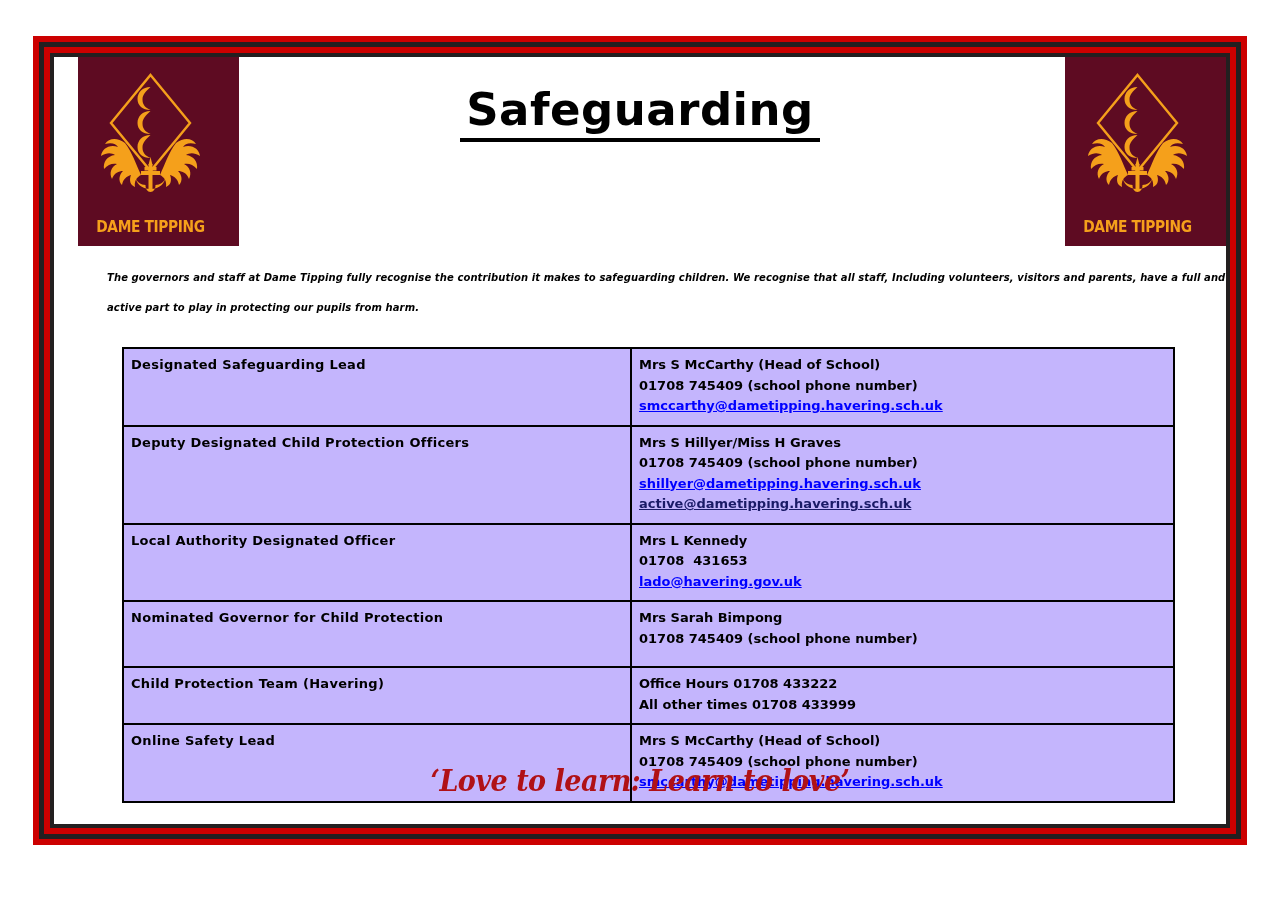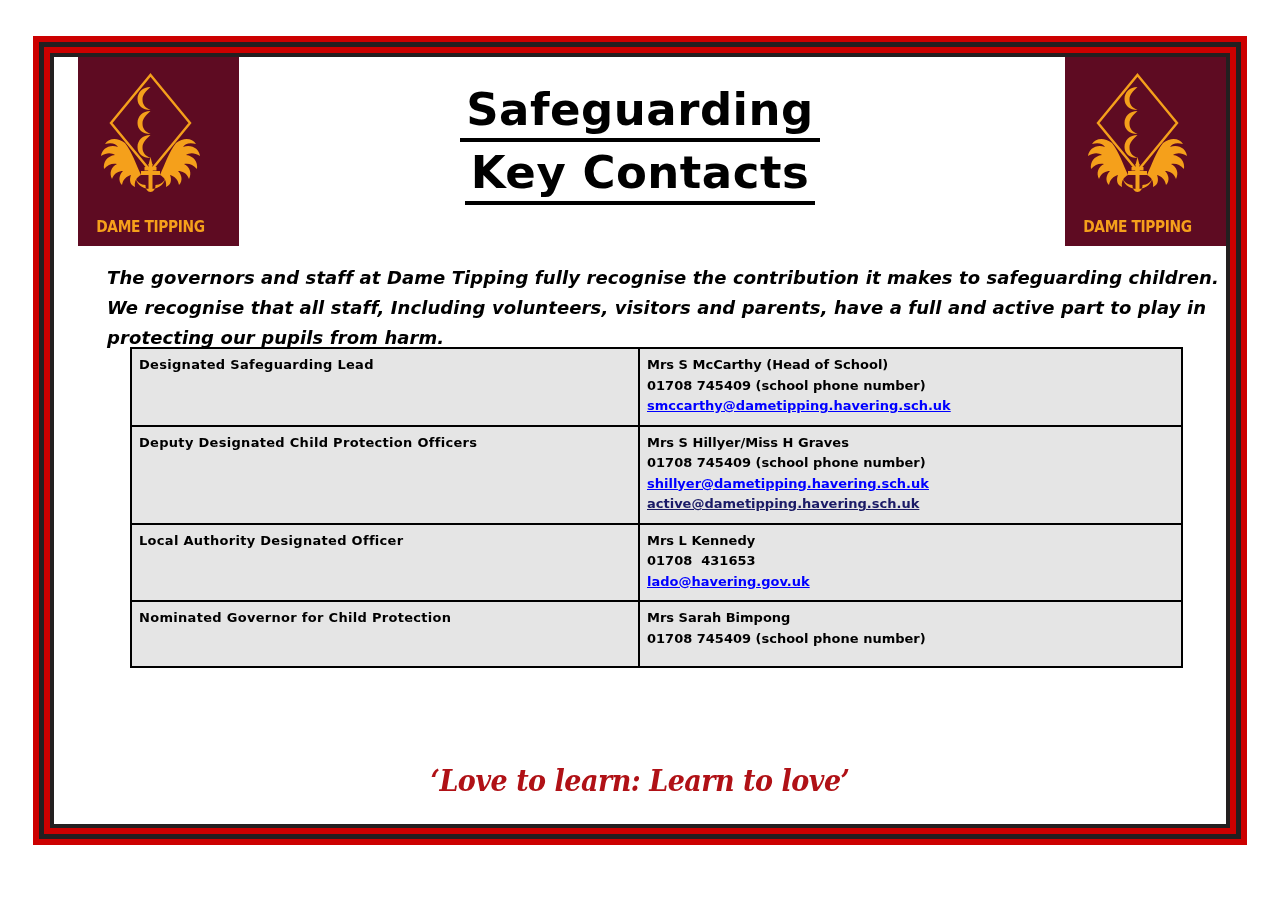--- a/index.html
+++ b/index.html
@@ -122,35 +122,35 @@
 
   
   .intro {
     position: absolute;
     left: 53px;
     top: 206px;
     width: 1122px;
     font-family: "DejaVu Sans", sans-serif;
     font-style: italic;
     font-weight: bold;
-    font-size: 18px;
+    font-size: 10px;
     line-height: 30px;
     color: #000000;
     letter-spacing: 0.1px;
   }
 
   
   .contacts-table {
     position: absolute;
-    left: 76px;
+    left: 68px;
     top: 290px;
     width: 1051px;
     border-collapse: collapse;
     table-layout: fixed;
-    background: #e5e5e5;
+    background: #c4b5fd;
     padding-left: 20px;
   }
   .contacts-table td {
     border: 2px solid #000000;
     vertical-align: top;
     padding: 6px 7px 8px 7px;
     font-family: "DejaVu Sans", sans-serif;
     font-weight: bold;
     font-size: 13px;
     line-height: 20.5px;
@@ -219,21 +219,20 @@
               <g fill="#f5a01b">
                 <path d="M47 82 c-8 -6 -16 -5 -20 1 c7 -2 11 0 13 3 c-9 -3 -16 2 -17 9 c6 -4 11 -3 14 -1 c-8 1 -12 7 -11 14 c4 -5 9 -6 13 -5 c-6 3 -8 9 -5 15 c2 -6 7 -8 11 -8 c-4 4 -5 10 -1 14 c1 -6 5 -9 9 -10 c-2 5 -1 10 4 12 c-1 -6 2 -10 6 -12 c-5 -11 -9 -23 -16 -32 Z"></path>
                 <path d="M98 82 c8 -6 16 -5 20 1 c-7 -2 -11 0 -13 3 c9 -3 16 2 17 9 c-6 -4 -11 -3 -14 -1 c8 1 12 7 11 14 c-4 -5 -9 -6 -13 -5 c6 3 8 9 5 15 c-2 -6 -7 -8 -11 -8 c4 4 5 10 1 14 c-1 -6 -5 -9 -9 -10 c2 5 1 10 -4 12 c1 -6 -2 -10 -6 -12 c5 -11 9 -23 16 -32 Z"></path>
               </g>
             </svg>
             <div class="logo-wordmark">DAME TIPPING</div>
           </div>
 
           <div class="title-block">
             <div class="title-line"><span class="u">Safeguarding</span></div>
-            <div class="title-line"><span class="u">Key Contacts</span></div>
           </div>
 
           <div class="logo-panel logo-right">
             <svg class="logo-crest" viewBox="0 0 145 150">
               <g fill="none" stroke="#f5a01b" stroke-width="2.4">
                 <path d="M72.5 14 L112 62 L72.5 110 L33 62 Z"></path>
               </g>
               <g fill="#f5a01b">
                 <path d="M72.5 26 c-8 0 -13 5.5 -13 12 c0 6.5 5 11 13 11 c-5.5 -2.5 -8 -5.5 -8 -10.5 c0 -4.5 3 -8 8 -12.5 Z"></path>
                 <path d="M72.5 50 c-8 0 -13 5.5 -13 12 c0 6.5 5 11 13 11 c-5.5 -2.5 -8 -5.5 -8 -10.5 c0 -4.5 3 -8 8 -12.5 Z"></path>
@@ -296,20 +295,39 @@
                   </tr>
                   <tr>
                     <td style="height: 50px;">
                       <div class="role-text">Nominated Governor for Child Protection</div>
                     </td>
                     <td>
                       <div><span class="detail-line">Mrs Sarah Bimpong</span></div>
                       <div><span class="detail-line">01708 745409 (school phone number)</span></div>
                     </td>
                   </tr>
+                  <tr>
+                    <td style="height: 28px;">
+                      <div class="role-text">Child Protection Team (Havering)</div>
+                    </td>
+                    <td>
+                      <div><span class="detail-line">Office Hours 01708 433222</span></div>
+                      <div><span class="detail-line">All other times 01708 433999</span></div>
+                    </td>
+                  </tr>
+                  <tr>
+                    <td style="height: 50px;">
+                      <div class="role-text">Online Safety Lead</div>
+                    </td>
+                    <td>
+                      <div><span class="detail-line">Mrs S McCarthy (Head of School)</span></div>
+                      <div><span class="detail-line">01708 745409 (school phone number)</span></div>
+                      <div><a class="email" href="mailto:smccarthy@dametipping.havering.sch.uk">smccarthy@dametipping.havering.sch.uk</a></div>
+                    </td>
+                  </tr>
                 </tbody>
         </table>
 
         <div class="motto">‘Love to learn: Learn to love’</div>
 
       </div>
      </div>
     </div>
    </div>
   </div>

